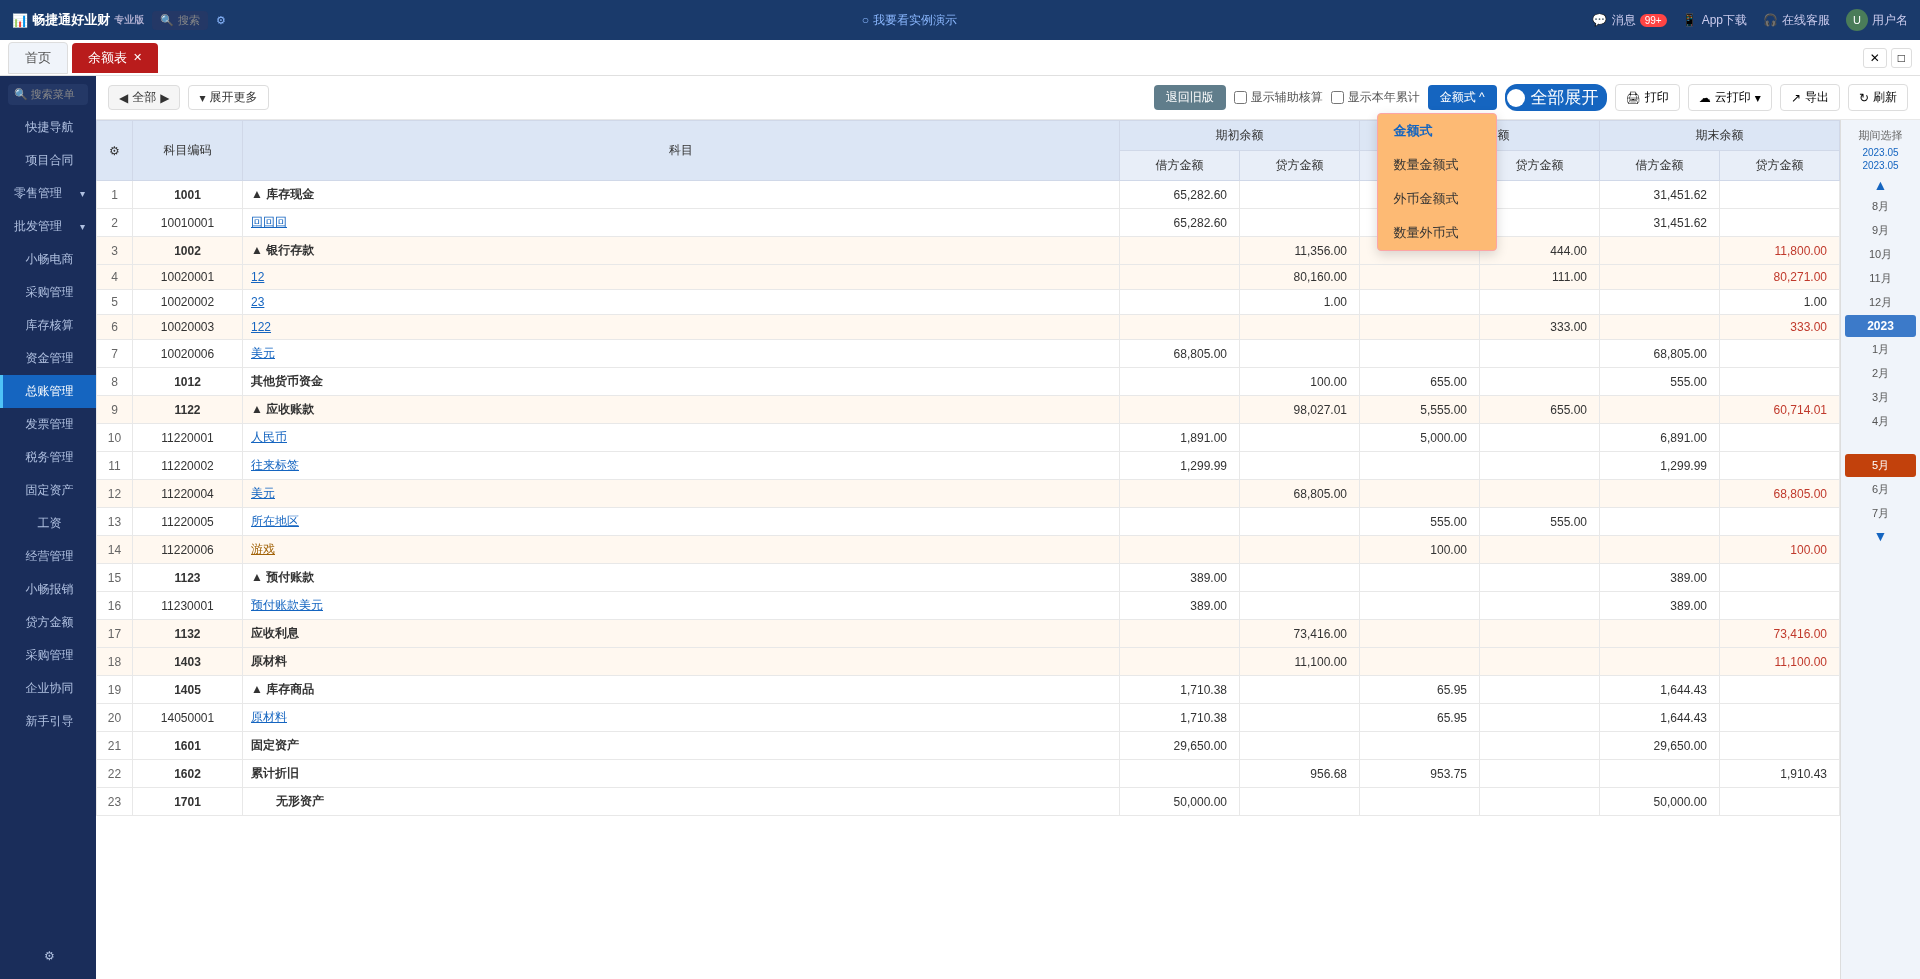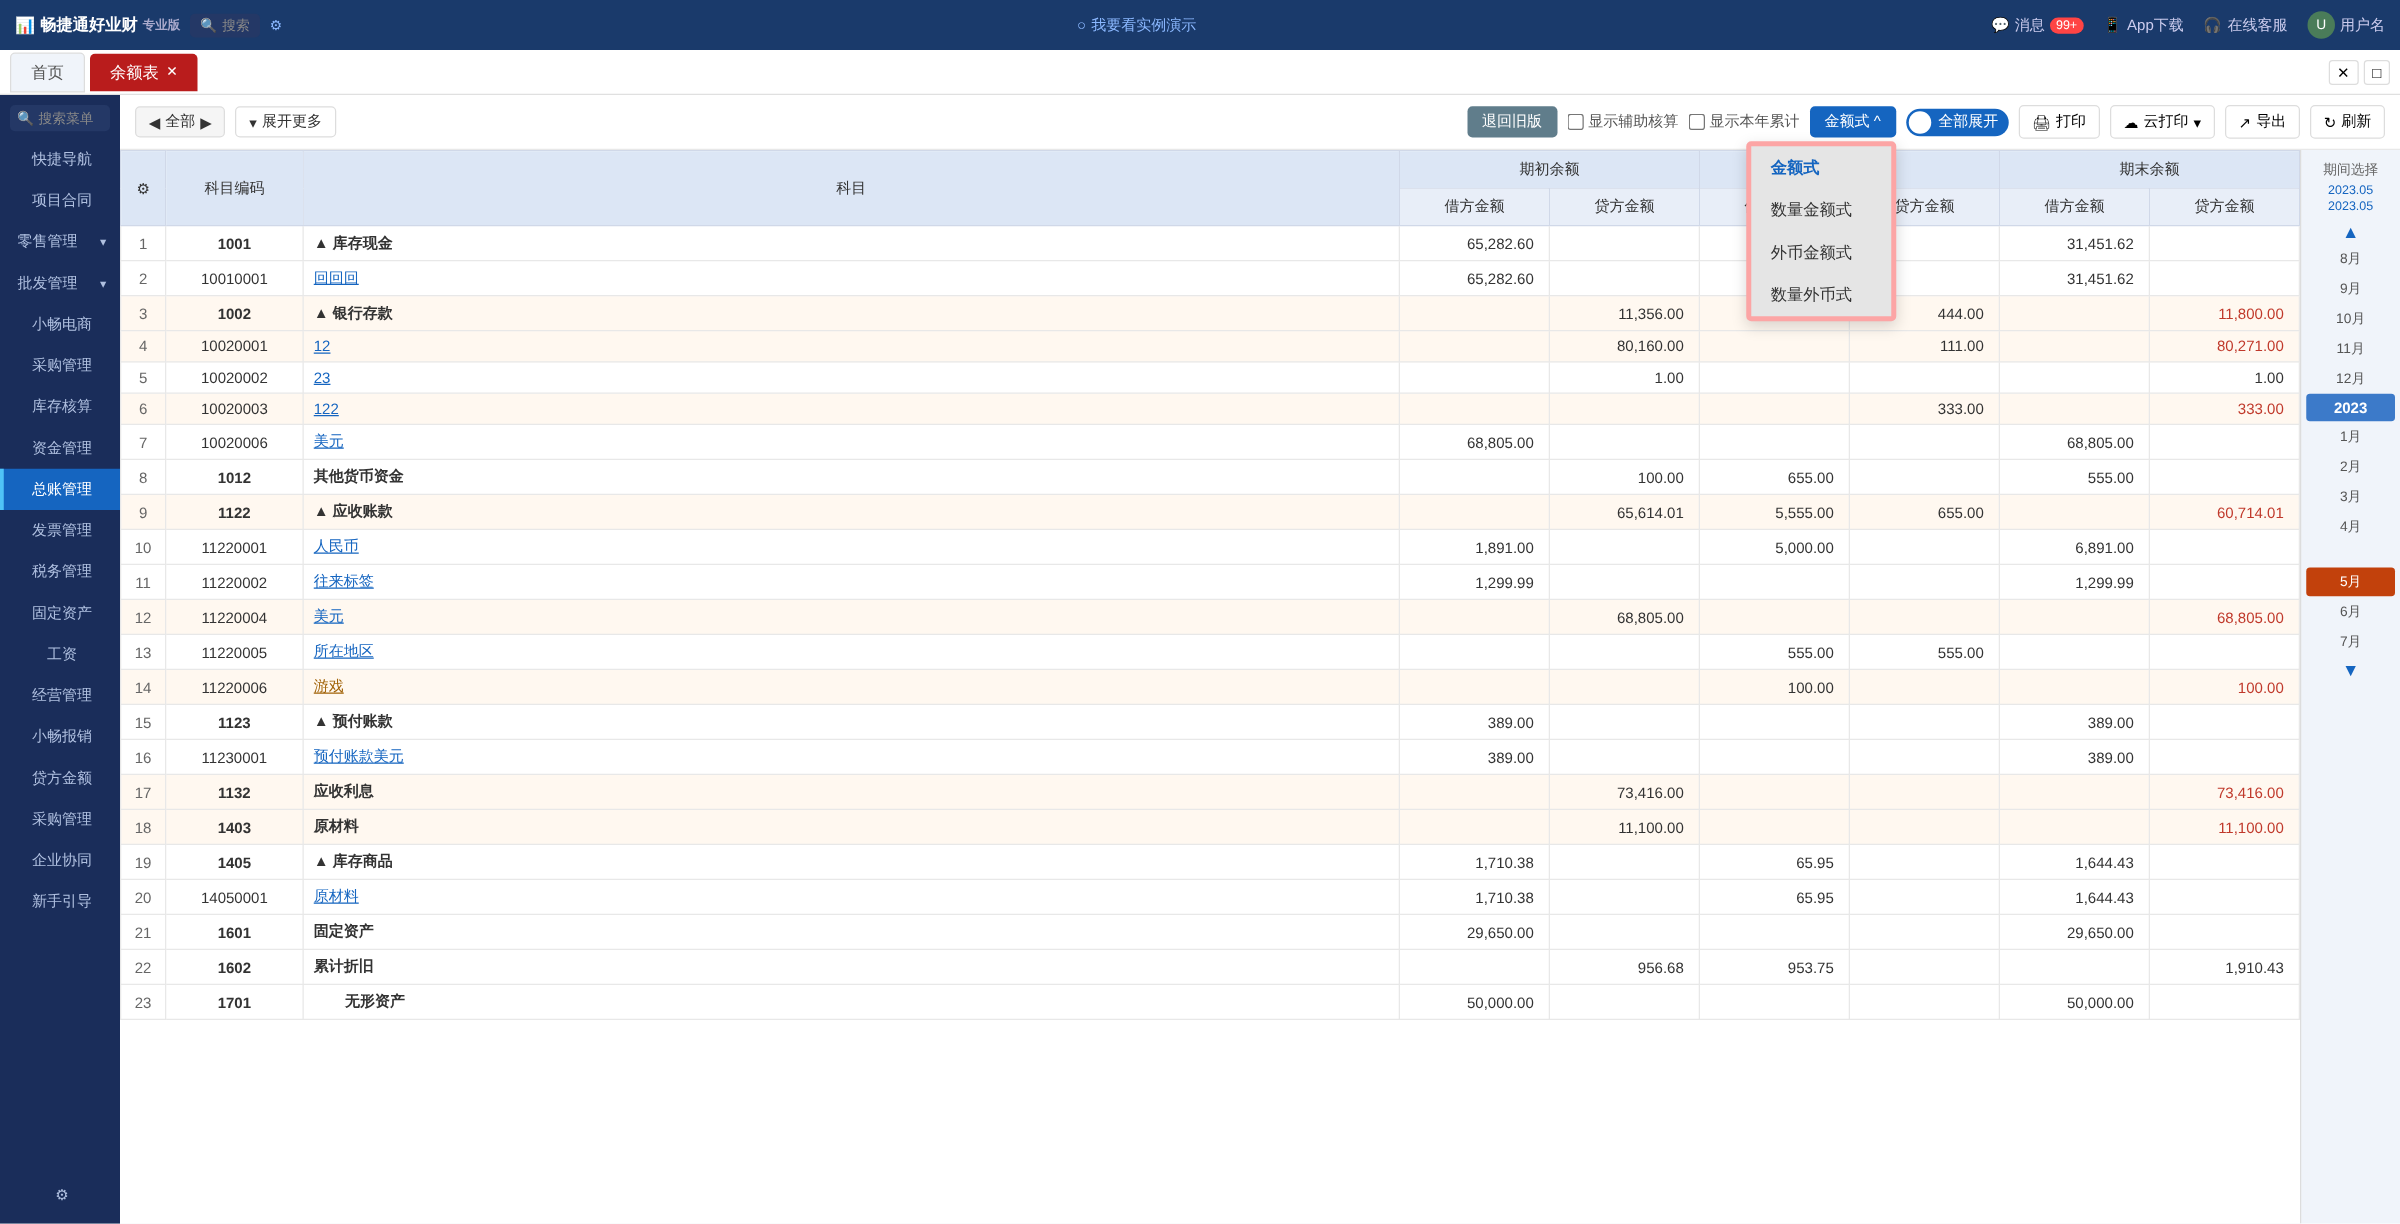--- a/index.html
+++ b/index.html
@@ -39,38 +39,38 @@
     
     .toolbar { padding: 8px 12px; display: flex; align-items: center; gap: 8px; border-bottom: 1px solid #e8e8e8; background: #fff; flex-wrap: wrap; }
     .breadcrumb-all { display: flex; align-items: center; gap: 4px; background: #f5f5f5; border: 1px solid #ddd; border-radius: 4px; padding: 3px 10px; font-size: 12px; }
     .expand-btn { display: flex; align-items: center; gap: 4px; border: 1px solid #ddd; border-radius: 4px; padding: 3px 10px; font-size: 12px; cursor: pointer; background: #fff; }
     .toolbar-right { margin-left: auto; display: flex; align-items: center; gap: 8px; }
     .btn-back { background: #607d8b; color: #fff; border: none; border-radius: 4px; padding: 4px 12px; font-size: 12px; cursor: pointer; }
     .checkbox-label { display: flex; align-items: center; gap: 4px; font-size: 12px; color: #555; }
     .btn-mode { background: #1565c0; color: #fff; border: none; border-radius: 4px; padding: 4px 12px; font-size: 12px; cursor: pointer; display: flex; align-items: center; gap: 4px; position: relative; }
     .btn-toggle { display: flex; align-items: center; background: #1565c0; border-radius: 12px; padding: 2px; cursor: pointer; }
     .toggle-knob { width: 18px; height: 18px; background: #fff; border-radius: 50%; }
-    .toggle-label { color: #fff; font-size: 12px; padding: 0 6px; }
+    .toggle-label { color: #fff; font-size: 17px; padding: 0 6px; }
     .btn-action { border: 1px solid #ddd; background: #fff; border-radius: 4px; padding: 4px 10px; font-size: 12px; cursor: pointer; display: flex; align-items: center; gap: 4px; }
     
     
     .table-container { flex: 1; overflow: auto; position: relative; }
     table { width: 100%; border-collapse: collapse; font-size: 12px; }
     thead tr th { background: #e8eef8; border: 1px solid #d0d8e8; padding: 6px 8px; text-align: center; font-weight: normal; color: #333; position: sticky; top: 0; z-index: 2; white-space: nowrap; }
     thead tr:first-child th { background: #dce6f5; }
     tbody tr td { border: 1px solid #e8e8e8; padding: 5px 8px; text-align: center; background: #fff; }
     tbody tr td:nth-child(3) { text-align: left; }
     tbody tr td:nth-child(2) { text-align: center; }
     .row-number { color: #666; }
     .row-highlighted td { background: #fff8f0 !important; }
     .row-highlighted td:last-child { color: #c0392b; }
     td.amount { text-align: right; padding-right: 12px; }
     
     
-    .dropdown-menu { position: absolute; background: #e5e5e5; border: 4px solid #fca5a5; border-radius: 4px; box-shadow: 0 4px 12px rgba(0,0,0,0.15); z-index: 100; min-width: 120px; }
+    .dropdown-menu { position: absolute; background: #fdba74; border: 1px solid #fca5a5; border-radius: 4px; box-shadow: 0 4px 12px rgba(0,0,0,0.15); z-index: 100; min-width: 120px; }
     .dropdown-item { padding: 8px 16px; font-size: 13px; cursor: pointer; color: #333; }
     .dropdown-item.selected { color: #1565c0; font-weight: bold; }
     
     
     .right-panel { width: 80px; background: #f0f4fa; border-left: 1px solid #ddd; display: flex; flex-direction: column; padding: 8px 4px; font-size: 11px; }
     .period-label { color: #666; font-size: 11px; margin-bottom: 4px; text-align: center; }
     .period-item { padding: 4px 8px; cursor: pointer; border-radius: 3px; text-align: center; color: #555; margin-bottom: 1px; }
     .period-item.current { background: #c2410c; color: #fff; border-radius: 3px; margin-top: 20px; }
     .period-nav { text-align: center; color: #1565c0; font-size: 14px; cursor: pointer; padding: 2px; }
 
@@ -355,21 +355,21 @@
     <td class="amount">655.00</td>
     <td class="amount"></td>
     <td class="amount">555.00</td>
     <td class="amount" style=""></td>
   </tr>
               <tr class="row-highlighted">
     <td class="row-number">9</td>
     <td style="font-weight:bold;">1122</td>
     <td style="color:#333;font-weight:bold;">▲ 应收账款</td>
     <td class="amount"></td>
-    <td class="amount">65,614.01</td>
+    <td class="amount">98,027.01</td>
     <td class="amount">5,555.00</td>
     <td class="amount">655.00</td>
     <td class="amount"></td>
     <td class="amount" style="color:#c0392b;">60,714.01</td>
   </tr>
               <tr>
     <td class="row-number">10</td>
     <td style="">11220001</td>
     <td style="color:#1565c0;text-decoration:underline;">人民币</td>
     <td class="amount">1,891.00</td>

